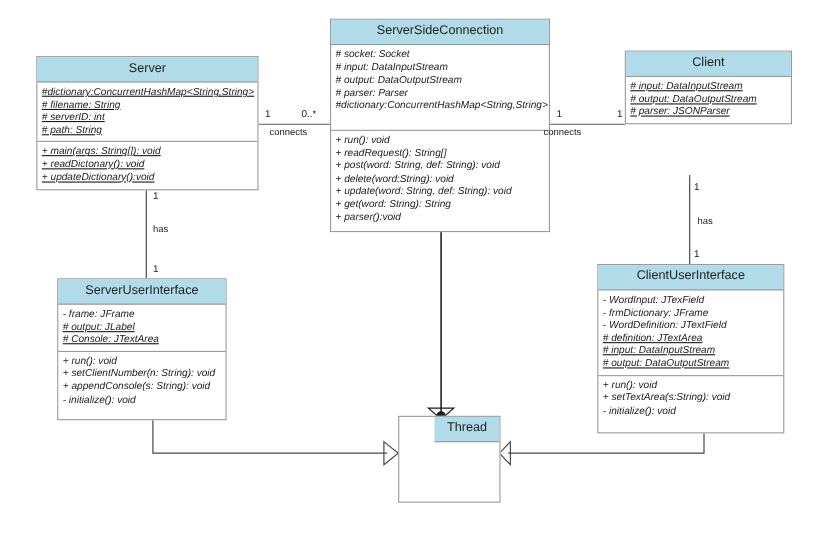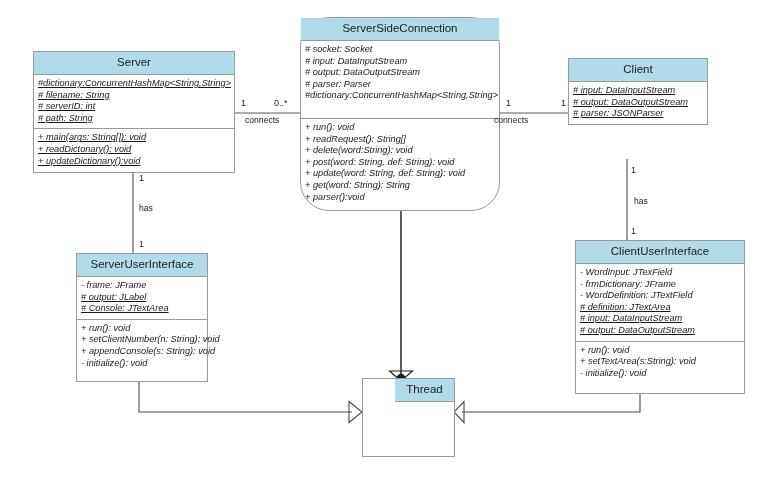--- a/index.html
+++ b/index.html
@@ -117,65 +117,65 @@
       <div class="uml-member stat"># serverID: int</div>
       <div class="uml-member stat"># path: String</div>
     </div>
     <div class="uml-compartment" style="min-height:44px;">
       <div class="uml-member stat">+ main(args: String[]): void</div>
       <div class="uml-member stat">+ readDictonary(): void</div>
       <div class="uml-member stat">+ updateDictionary():void</div>
     </div>
   </div>
 
-  <div class="uml-class" style="left:300px; top:17px; width:200px;border-radius:29px;">
+  <div class="uml-class" style="left:300px; top:17px; width:200px;">
     <div class="uml-title">ServerSideConnection</div>
     <div class="uml-compartment" style="min-height:77px;">
       <div class="uml-member"># socket: Socket</div>
       <div class="uml-member"># input: DataInputStream</div>
       <div class="uml-member"># output: DataOutputStream</div>
       <div class="uml-member"># parser: Parser</div>
       <div class="uml-member">#dictionary:ConcurrentHashMap&lt;String,String&gt;</div>
     </div>
     <div class="uml-compartment" style="min-height:92px;">
       <div class="uml-member">+ run(): void</div>
       <div class="uml-member">+ readRequest(): String[]</div>
+      <div class="uml-member">+ post(word: String, def: String): void</div>
       <div class="uml-member">+ delete(word:String): void</div>
-      <div class="uml-member">+ post(word: String, def: String): void</div>
       <div class="uml-member">+ update(word: String, def: String): void</div>
       <div class="uml-member">+ get(word: String): String</div>
       <div class="uml-member">+ parser():void</div>
     </div>
   </div>
 
-  <div class="uml-class" style="left:568px; top:58px; width:140px;">
+  <div class="uml-class" style="left:568px; top:46px; width:152px;">
     <div class="uml-title">Client</div>
     <div class="uml-compartment">
       <div class="uml-member stat"># input: DataInputStream</div>
       <div class="uml-member stat"># output: DataOutputStream</div>
       <div class="uml-member stat"># parser: JSONParser</div>
     </div>
   </div>
 
-  <div class="uml-class" style="left:76px; top:253px; width:132px;">
+  <div class="uml-class" style="left:52px; top:253px; width:154px;">
     <div class="uml-title">ServerUserInterface</div>
     <div class="uml-compartment">
       <div class="uml-member">- frame: JFrame</div>
       <div class="uml-member stat"># output: JLabel</div>
       <div class="uml-member stat"># Console: JTextArea</div>
     </div>
     <div class="uml-compartment" style="min-height:62px;">
       <div class="uml-member">+ run(): void</div>
       <div class="uml-member">+ setClientNumber(n: String): void</div>
       <div class="uml-member">+ appendConsole(s: String): void</div>
       <div class="uml-member">- initialize(): void</div>
     </div>
   </div>
 
-  <div class="uml-class" style="left:543px; top:240px; width:170px;margin-left:32px;">
+  <div class="uml-class" style="left:543px; top:240px; width:170px;">
     <div class="uml-title">ClientUserInterface</div>
     <div class="uml-compartment">
       <div class="uml-member">- WordInput: JTexField</div>
       <div class="uml-member">- frmDictionary: JFrame</div>
       <div class="uml-member">- WordDefinition: JTextField</div>
       <div class="uml-member stat"># definition: JTextArea</div>
       <div class="uml-member stat"># input: DataInputStream</div>
       <div class="uml-member stat"># output: DataOutputStream</div>
     </div>
     <div class="uml-compartment" style="min-height:52px;">

